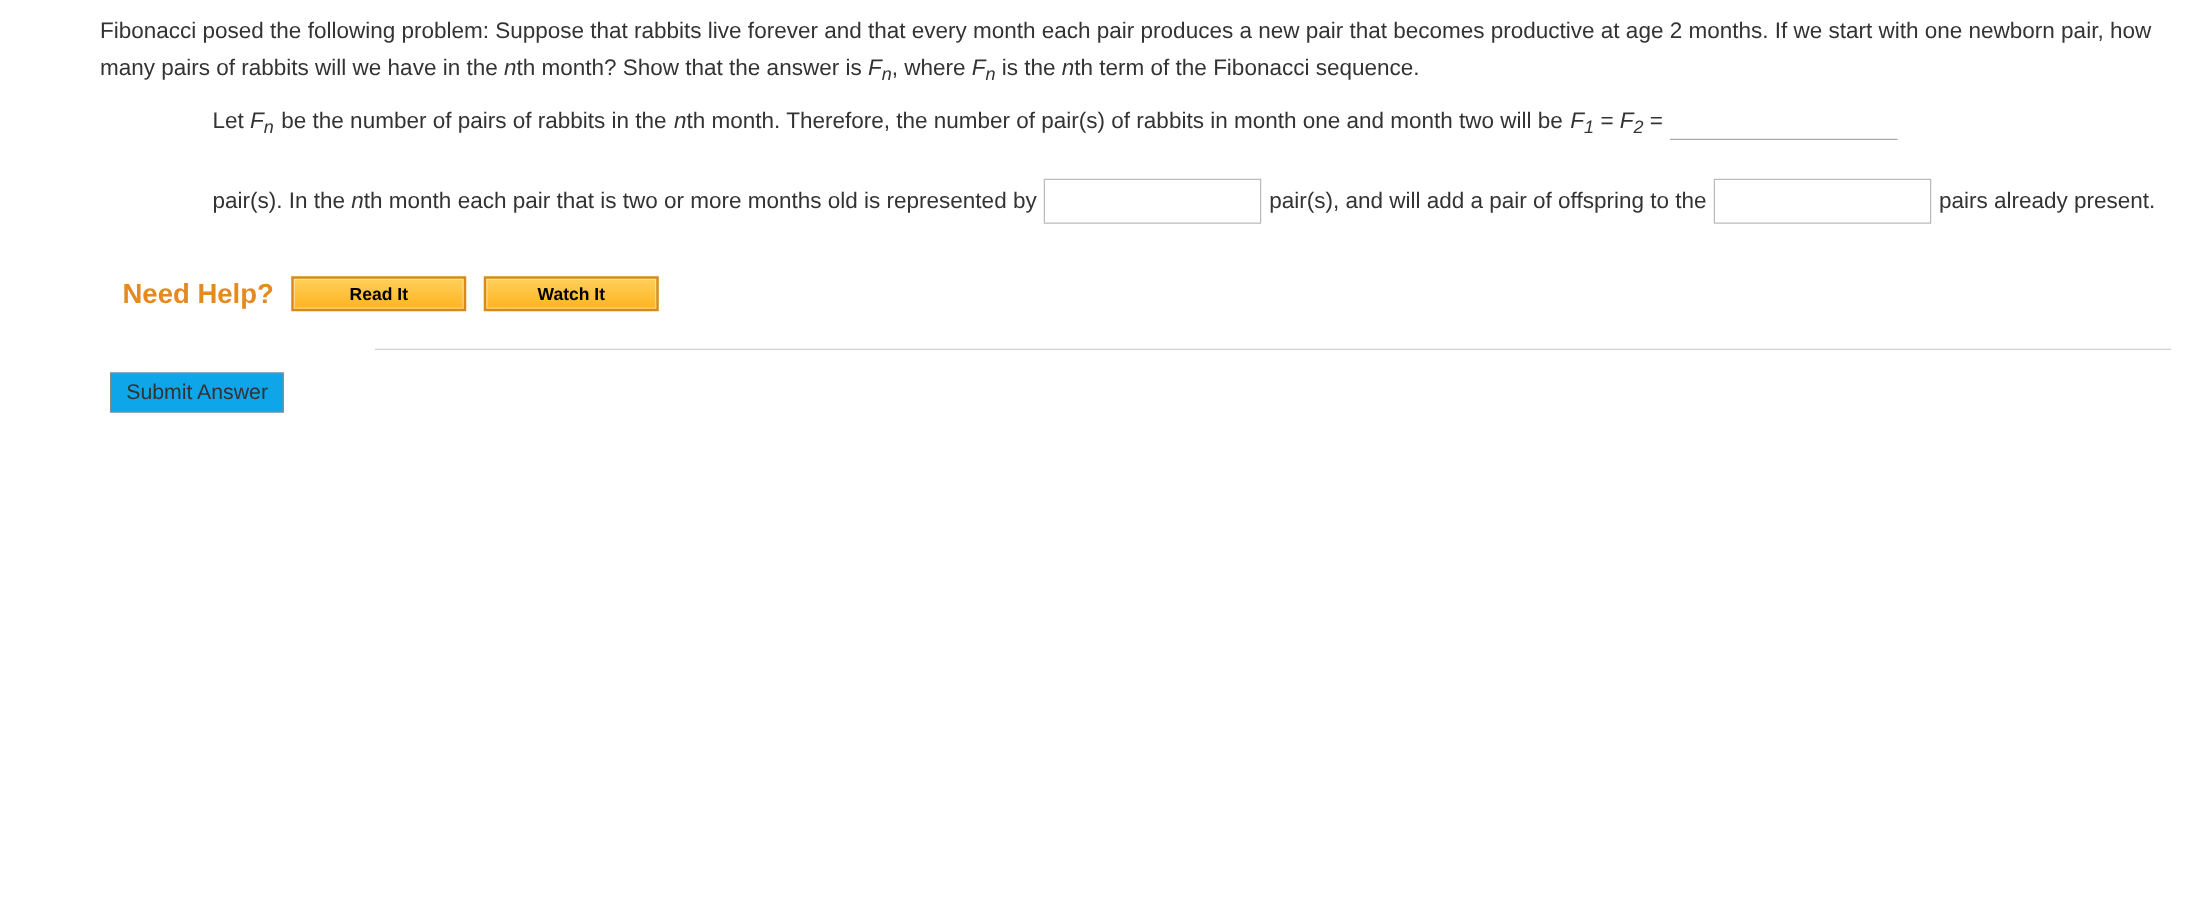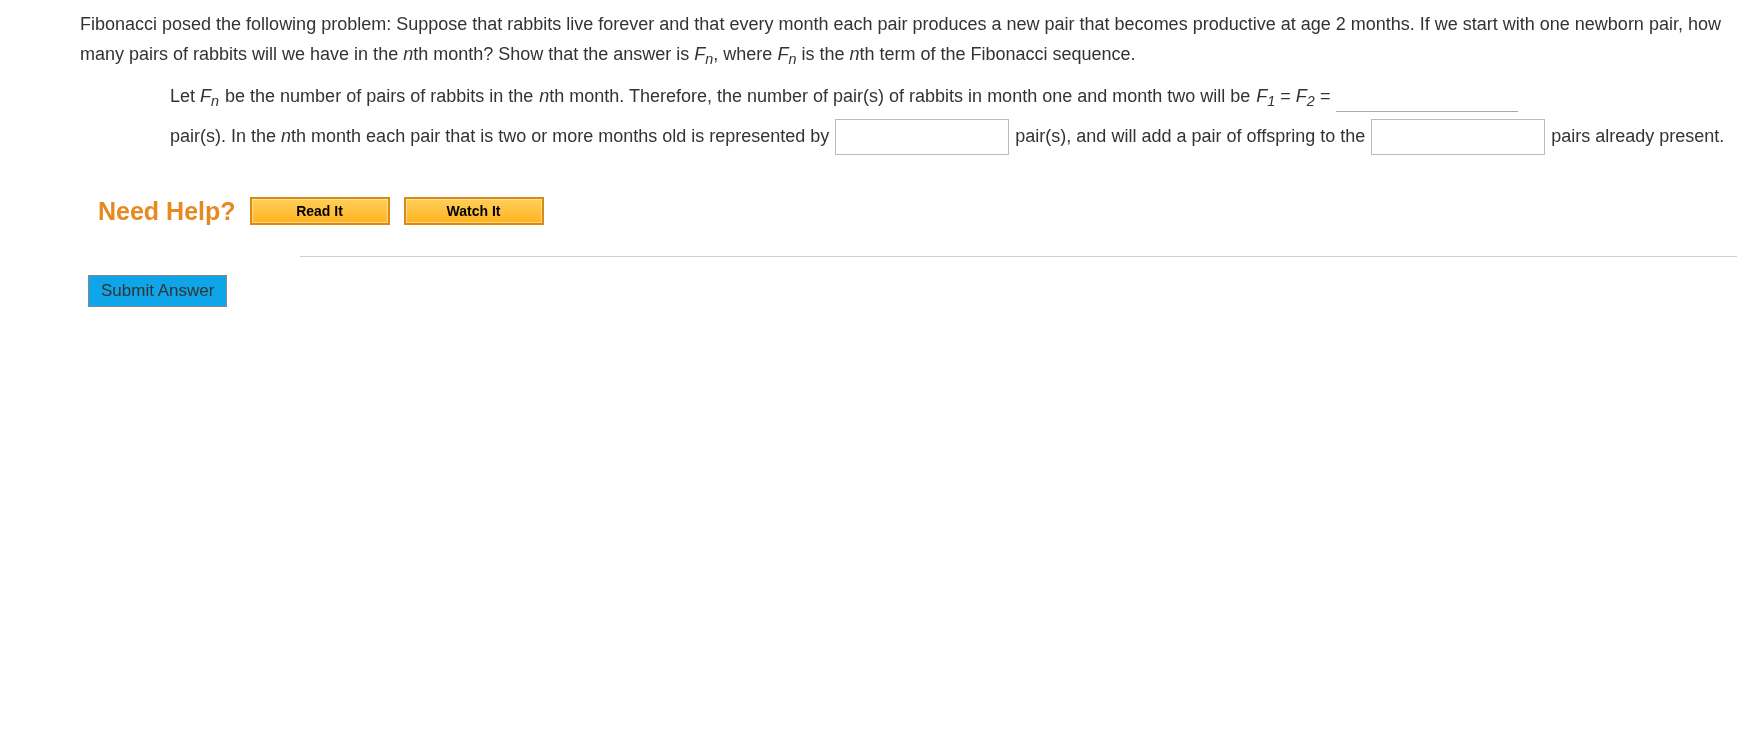--- a/index.html
+++ b/index.html
@@ -21,21 +21,21 @@
   .ital { font-style: italic; }
   .sub { font-style: italic; position: relative; top: 4px; font-size: 0.8em; }
   .solution {
     padding-left: 90px;
     line-height: 2.2;
   }
   .solution-row {
     display: flex;
     flex-wrap: wrap;
     align-items: center;
-    gap: 0 6px;
+    gap: 24px 6px;
     margin-bottom: 14px;
   }
   .solution-row .seg { white-space: nowrap; }
   input.fill {
     height: 30px;
     border: 1px solid #bbb;
     font-size: 16px;
     padding: 2px 6px;
     vertical-align: middle;
     background: #fff;
@@ -50,21 +50,21 @@
   .help-row {
     display: flex;
     align-items: center;
     gap: 14px;
     margin-top: 40px;
     margin-bottom: 30px;
     padding-left: 18px;
   }
   .need-help {
     font-family: Arial, sans-serif;
-    font-size: 25px;
+    font-size: 22px;
     font-weight: bold;
     color: #e58a1f;
   }
   .help-btn {
     display: inline-flex;
     align-items: center;
     justify-content: center;
     border: 2px solid #d88a13;
     background: linear-gradient(#ffcf5a, #ffb421);
     color: #000;

